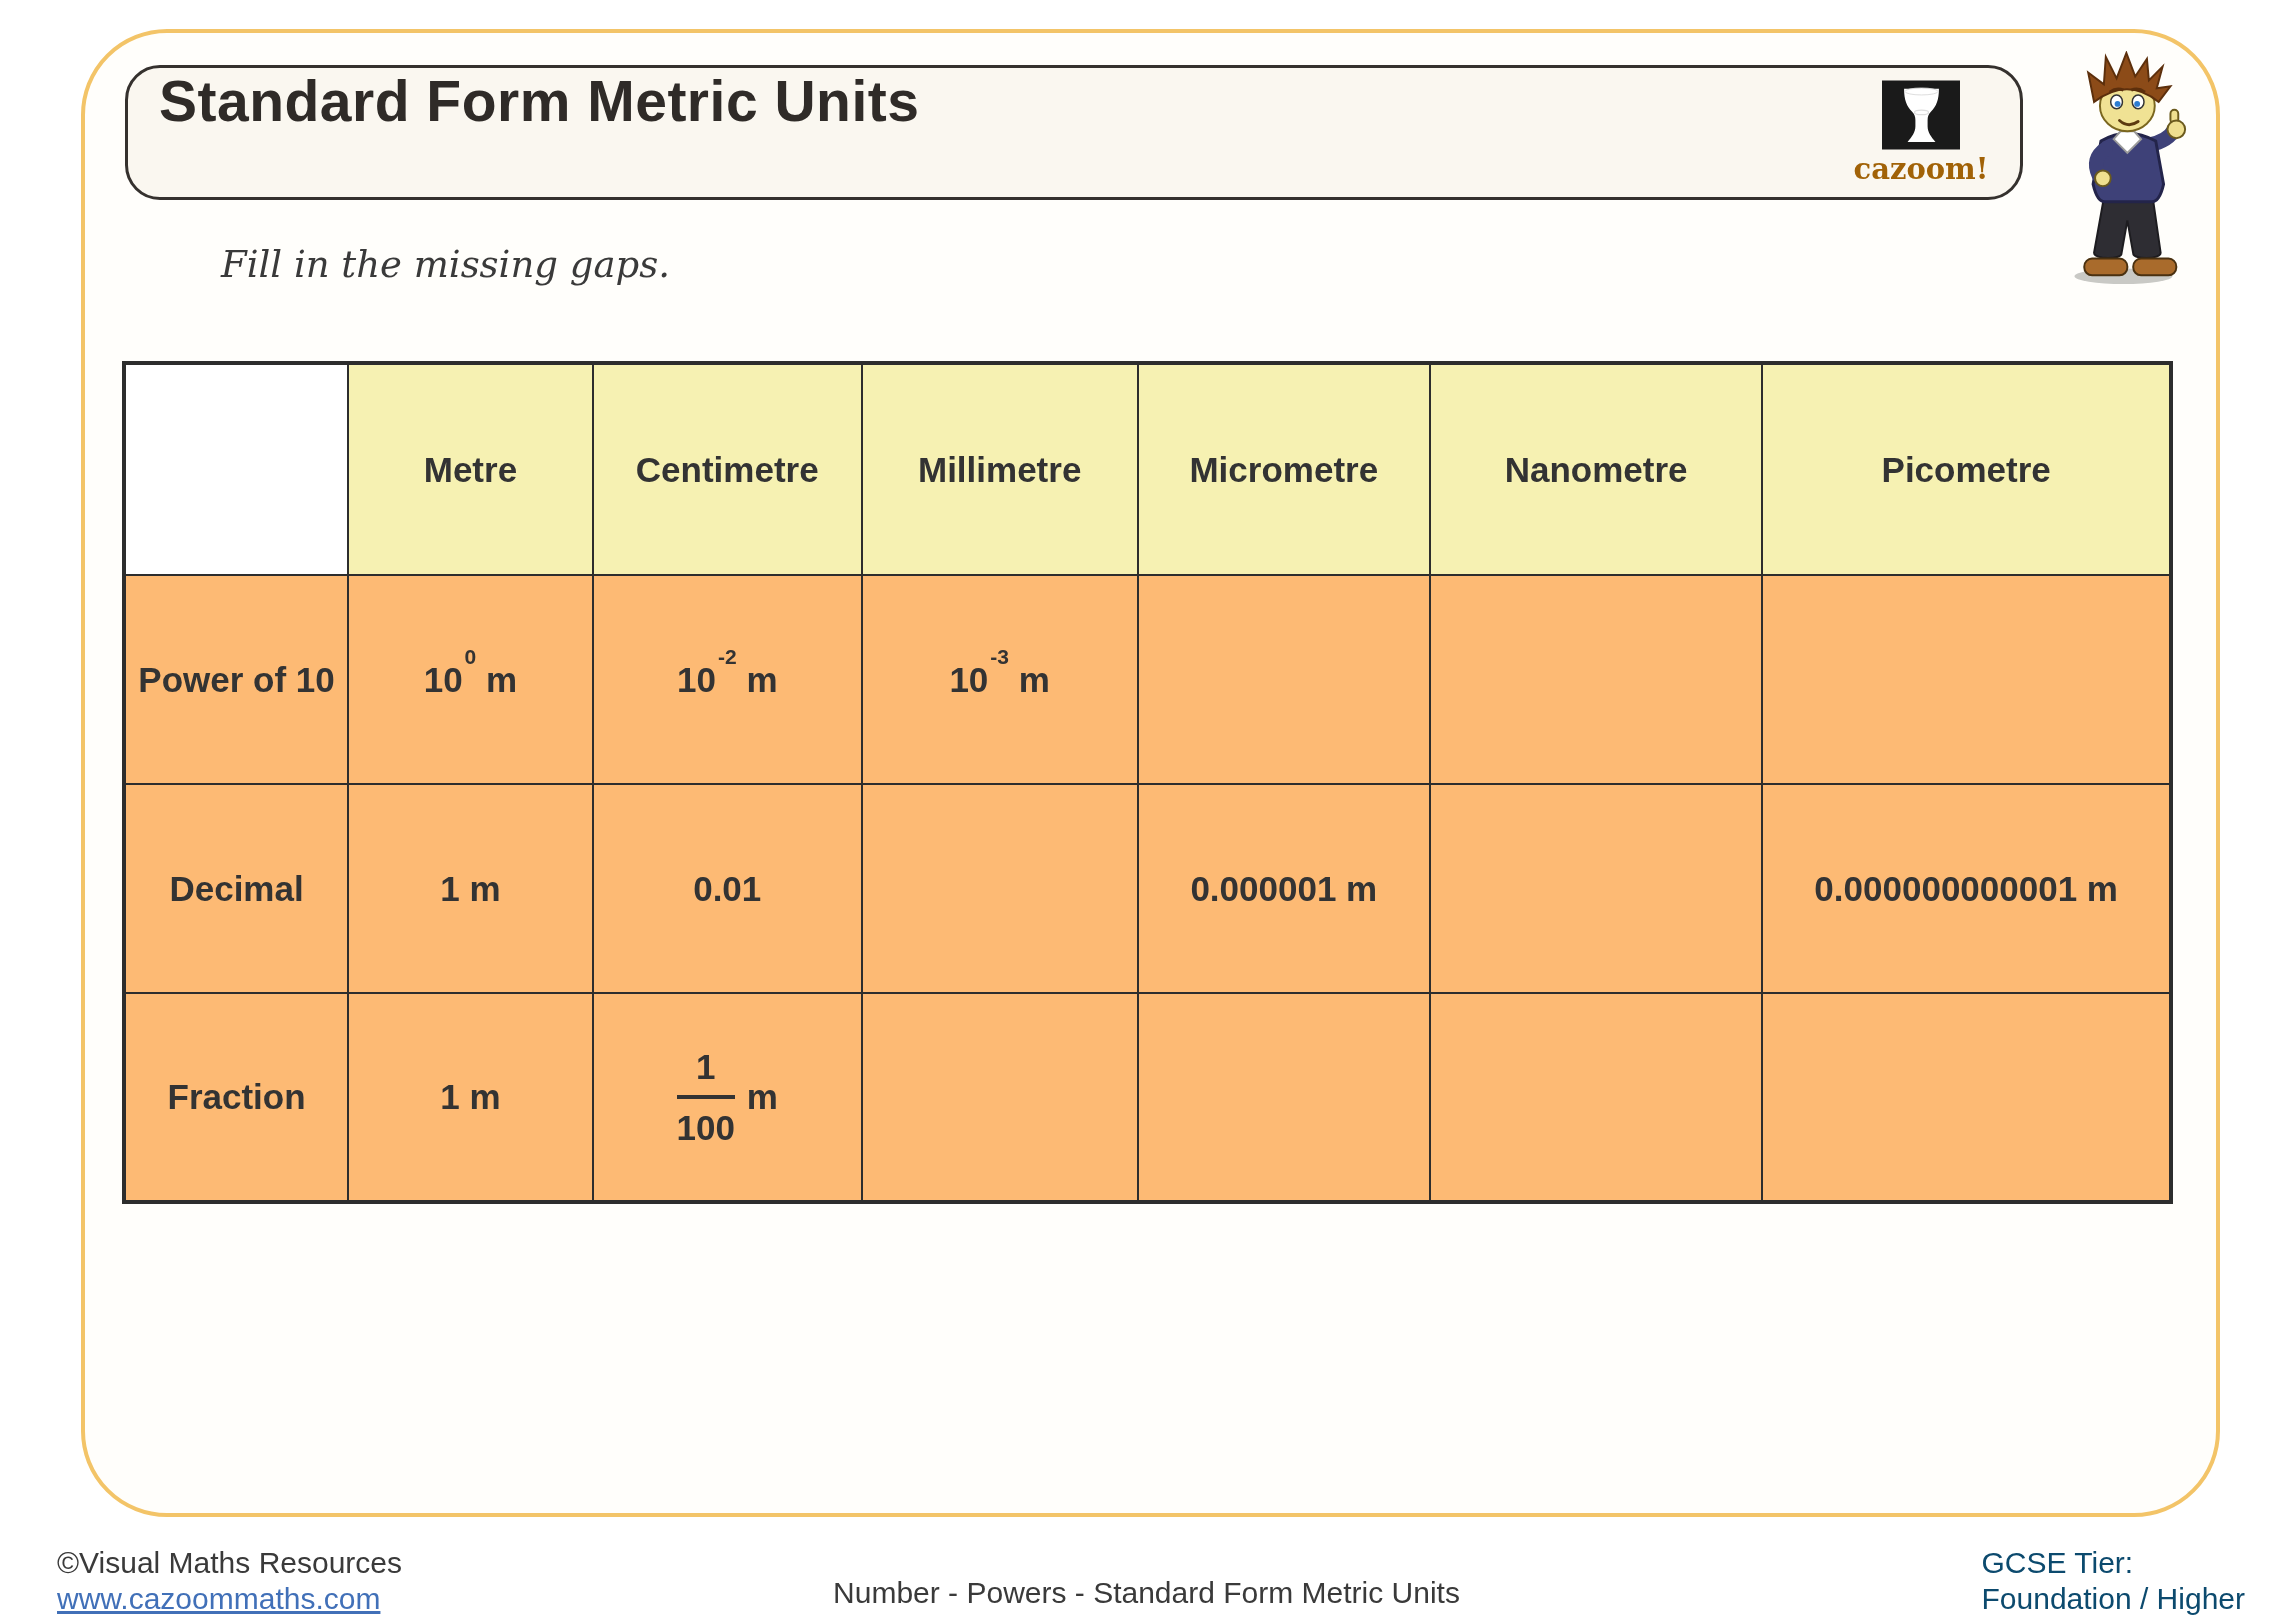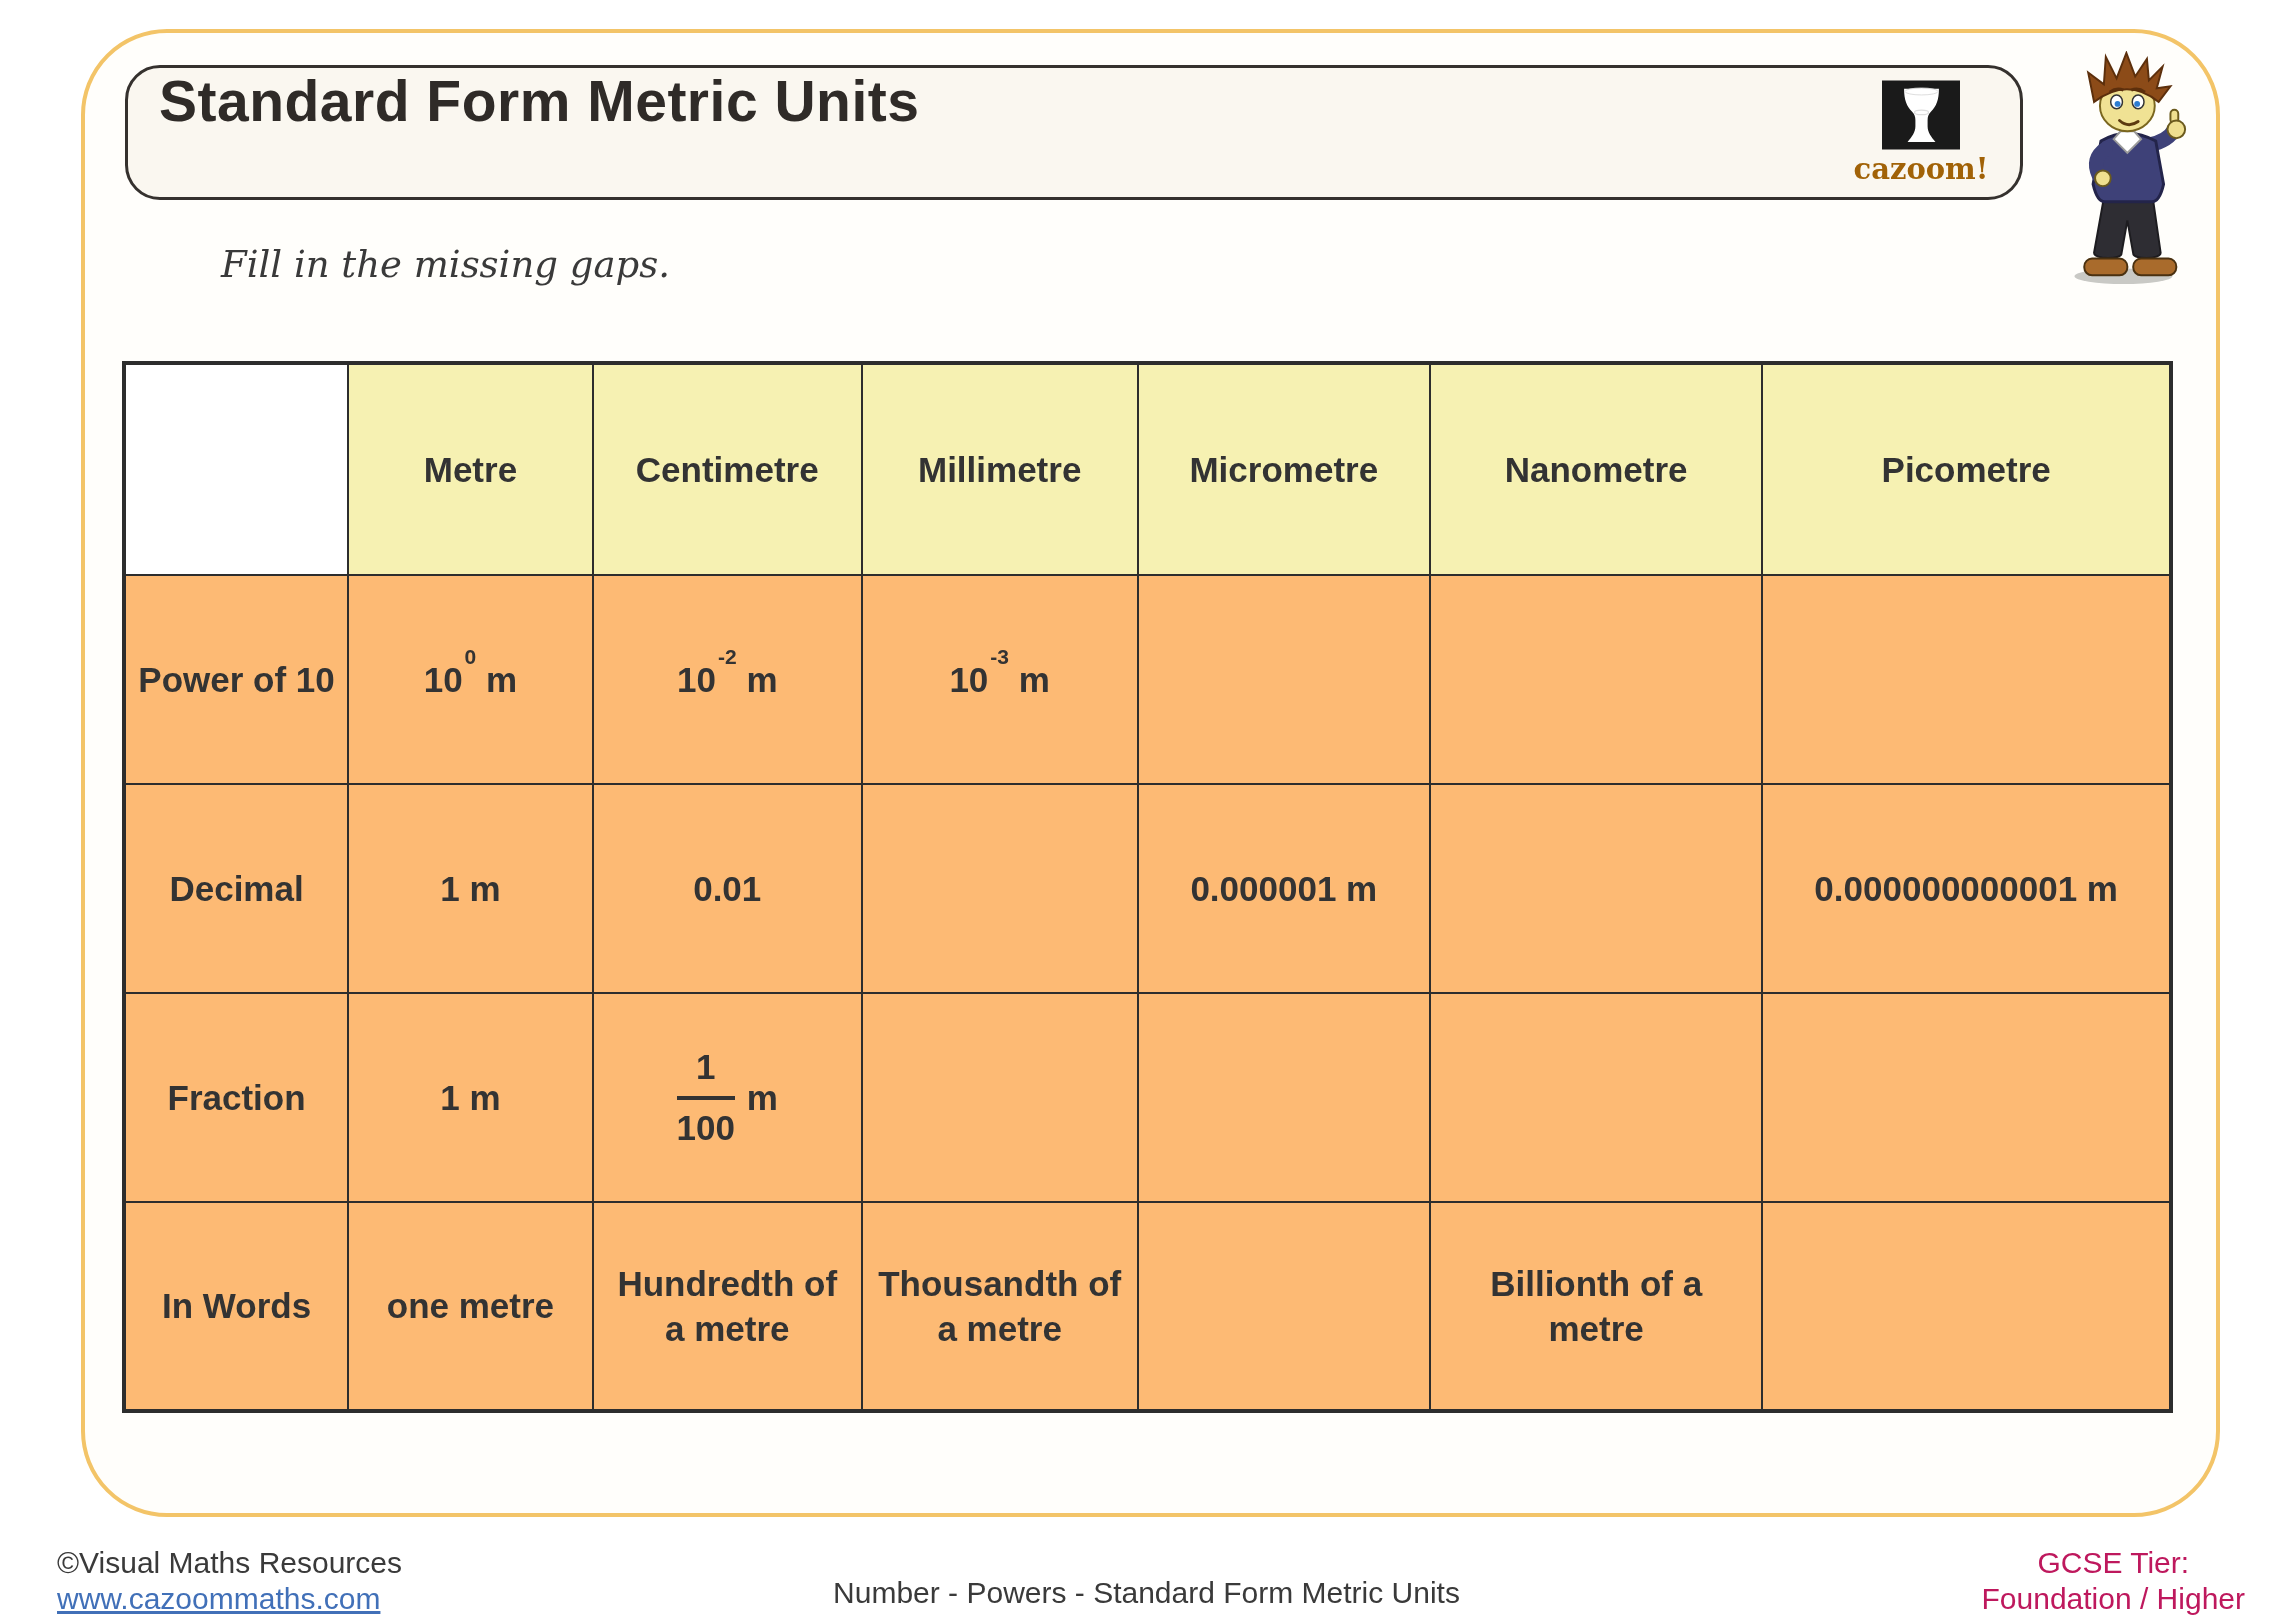--- a/index.html
+++ b/index.html
@@ -66,21 +66,21 @@
   .u{margin-left:9.8px;}
   .frac{display:inline-block;vertical-align:middle;}
   .fnum{display:block;border-bottom:4.9px solid #333;padding:0 15.7px 5.9px;}
   .fden{display:block;padding-top:5.9px;}
   .funit{display:inline-block;vertical-align:middle;margin-left:11.8px;}
   .nowrap{white-space:nowrap;}
   
   .footer-left{position:absolute;left:57px;top:1545px;font-size:30px;line-height:1.2;color:#3A3A3A;}
   .footer-left a{color:var(--link);text-decoration:underline;}
   .footer-center{position:absolute;left:0;width:2293px;top:1576px;text-align:center;font-size:30px;color:#3A3A3A;}
-  .footer-right{position:absolute;right:48px;top:1545px;text-align:center;font-size:30px;line-height:1.2;color:#be185d;}
+  .footer-right{position:absolute;right:48px;top:1545px;text-align:left;font-size:30px;line-height:1.2;color:#0c4a6e;}
 </style>
 </head>
 <body>
 
 <div id="page">
 
   <div class="gold-frame"></div>
 
   <div class="title-box">
     <h1>Standard Form Metric Units</h1>
@@ -166,29 +166,20 @@
           <td>Fraction</td>
           <td>1 m</td>
           <td>
             <span class="frac"><span class="fnum">1</span><span class="fden">100</span></span><span class="funit">m</span>
           </td>
           <td></td>
           <td></td>
           <td></td>
           <td></td>
         </tr>
-        <tr>
-          <td>In Words</td>
-          <td>one metre</td>
-          <td>Hundredth of a metre</td>
-          <td>Thousandth of a metre</td>
-          <td></td>
-          <td>Billionth of a metre</td>
-          <td></td>
-        </tr>
       </tbody>
     </table>
   </div>
 
   <div class="footer-left">
     <div>©Visual Maths Resources</div>
     <a href="#">www.cazoommaths.com</a>
   </div>
 
   <div class="footer-center">Number - Powers - Standard Form Metric Units</div>

